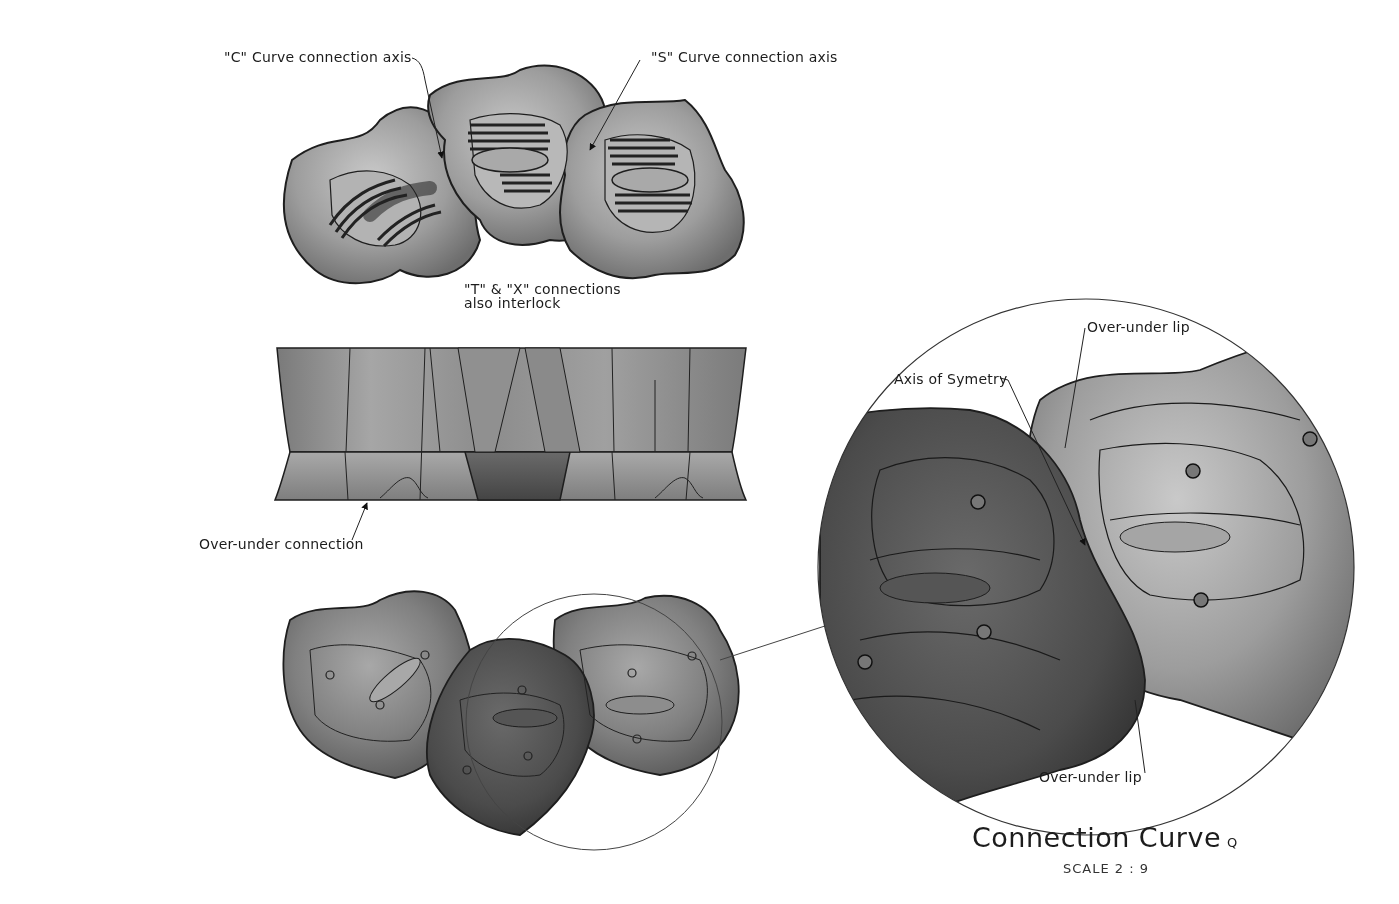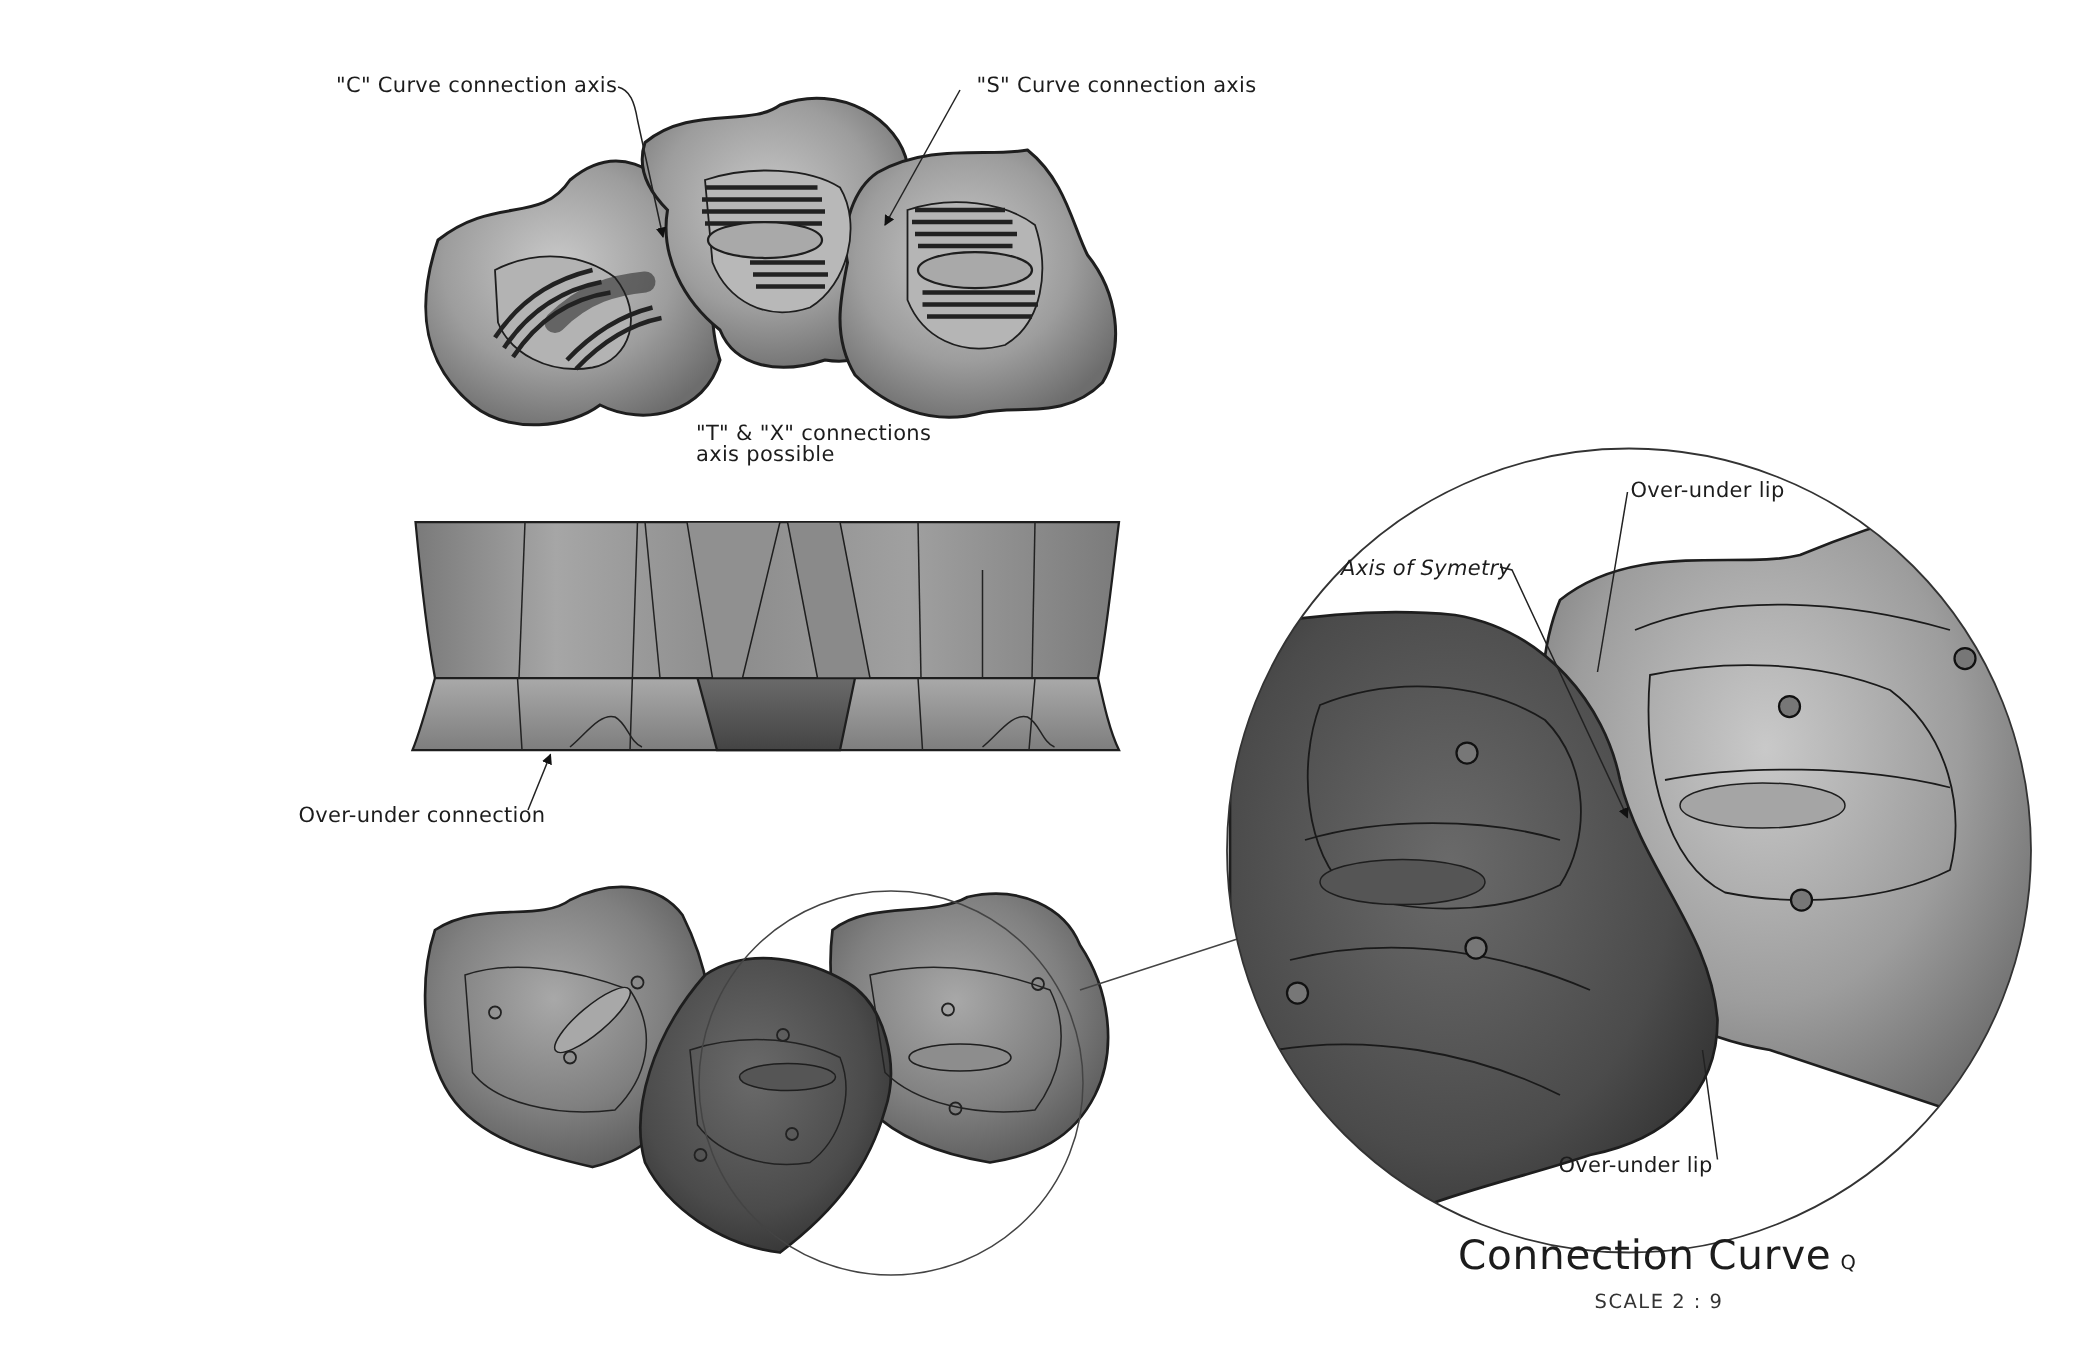--- a/index.html
+++ b/index.html
@@ -178,23 +178,23 @@
       <path d="M1000,378 L1008,380 L1085,545" marker-end="url(#arrow)"></path>
       <path d="M1085,328 L1065,448"></path>
       <path d="M1145,773 L1135,700"></path>
     </g>
   </g>
 </svg>
 
 <div class="label" style="left:224px; top:49px;">"C" Curve connection axis</div>
 <div class="label" style="left:651px; top:49px;">"S" Curve connection axis</div>
 <div class="label" style="left:464px; top:281px;">"T" &amp; "X"  connections</div>
-<div class="label" style="left:464px; top:295px;">axis possible</div>
+<div class="label" style="left:464px; top:295px;">also interlock</div>
 <div class="label" style="left:199px; top:536px;">Over-under connection</div>
-<div class="label" style="left:894px; top:371px;font-style:italic;">Axis of Symetry</div>
+<div class="label" style="left:894px; top:371px;">Axis of Symetry</div>
 <div class="label" style="left:1087px; top:319px;">Over-under lip</div>
 <div class="label" style="left:1039px; top:769px;">Over-under lip</div>
 
 <div class="title">
   <span>Connection Curve</span><span class="marker">Q</span>
 </div>
 <div class="scale">SCALE 2 : 9</div>
 
 </div>
 

